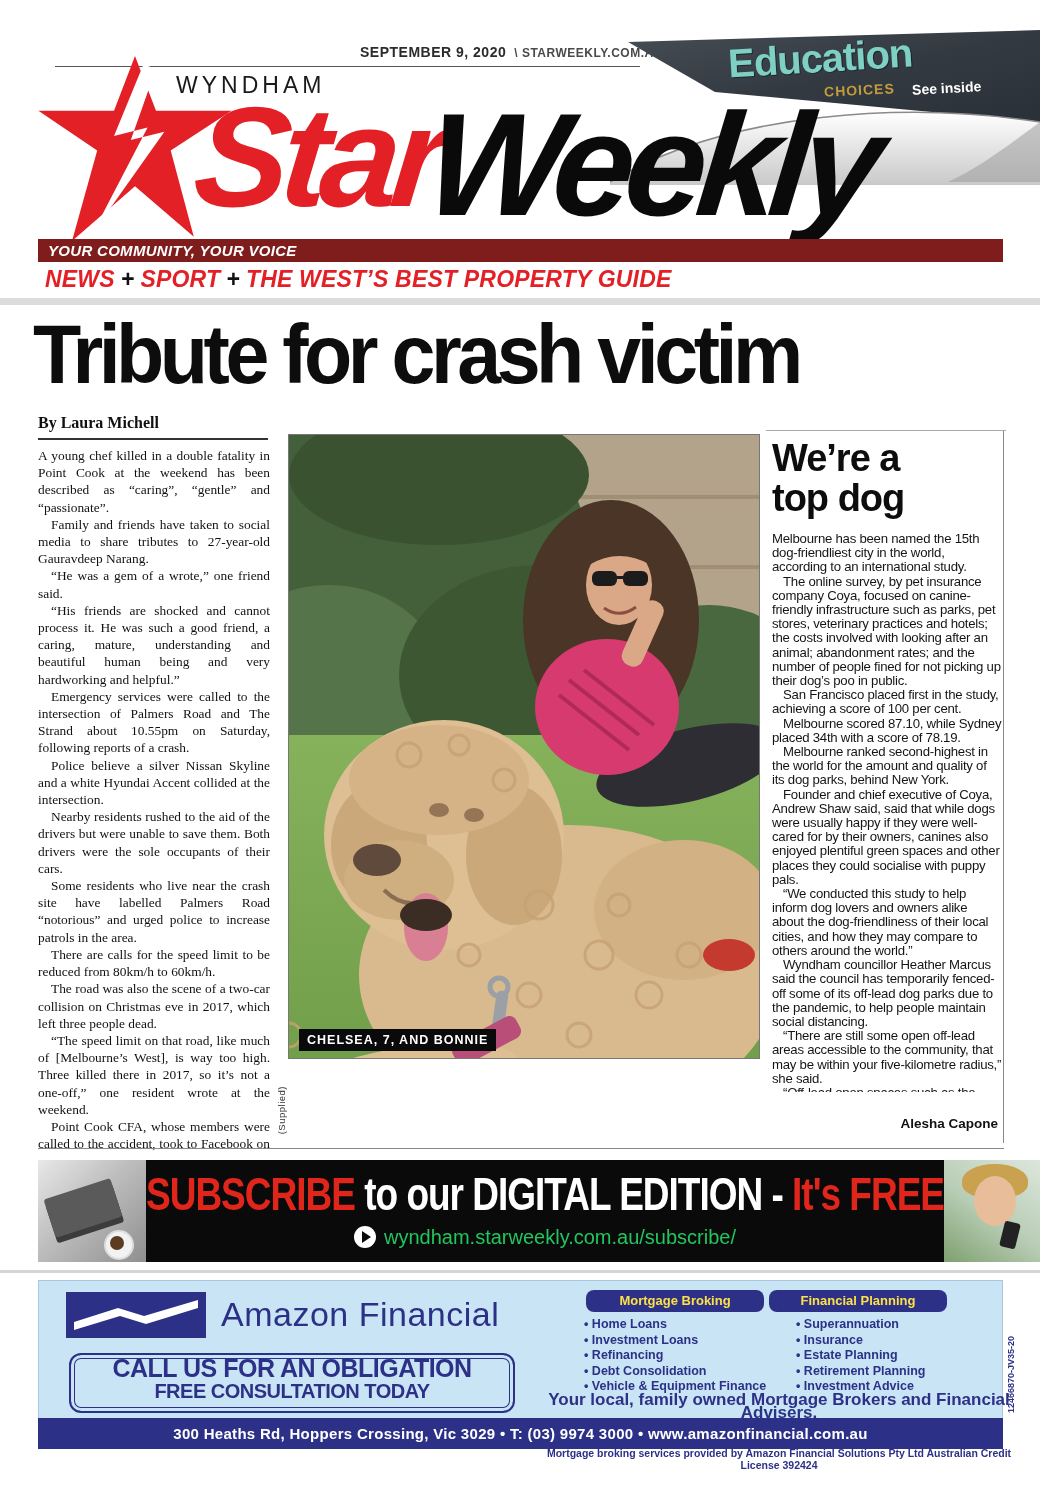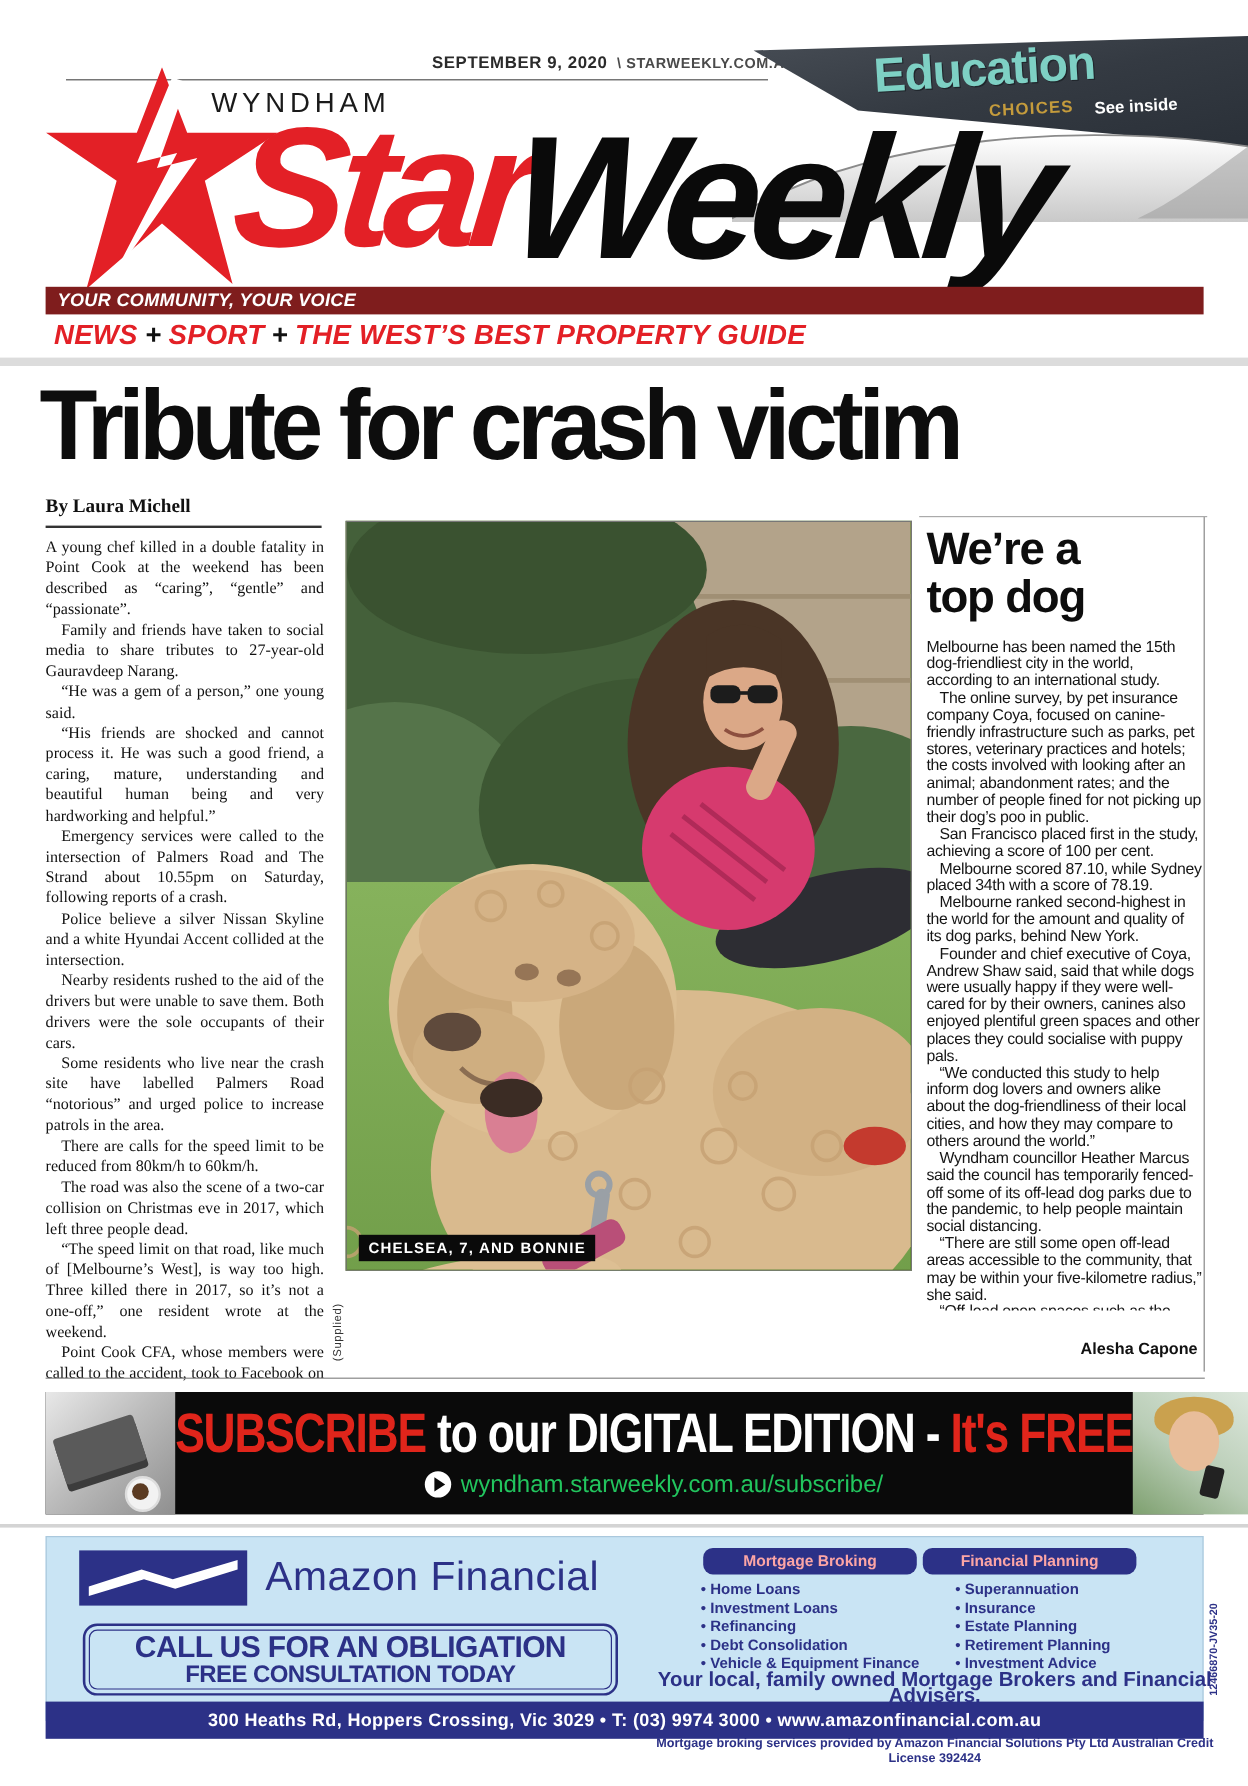--- a/index.html
+++ b/index.html
@@ -44,21 +44,21 @@
 
   
   .byline{top:414px;left:38px;width:230px;font-family:"Liberation Serif",serif;font-size:16px;font-weight:bold;
     border-bottom:2px solid #333;padding-bottom:6px;}
   .leftcol{top:447px;left:38px;width:232px;height:705px;overflow:hidden;
     font-family:"Liberation Serif",serif;font-size:13.4px;line-height:17.2px;text-align:justify;color:#111;}
   .leftcol p{margin:0;}
   .leftcol p + p{text-indent:13px;}
 
   
-  .photo{top:434px;left:288px;width:472px;height:625px;border:1px solid #777;box-sizing:border-box;overflow:hidden;background:#4d7c0f;}
+  .photo{top:434px;left:288px;width:472px;height:625px;border:1px solid #777;box-sizing:border-box;overflow:hidden;background:#a16207;}
   .caption{position:absolute;left:10px;bottom:7px;background:#0a0a0a;color:#fff;font-size:12.5px;font-weight:bold;
     letter-spacing:1px;padding:4px 8px;}
   .credit{top:1086px;left:276px;width:12px;font-size:9.5px;color:#333;
     writing-mode:vertical-rl;transform:rotate(180deg);letter-spacing:.5px;}
 
   
   .rightcol{top:434px;left:772px;width:230px;height:703px;}
   .rightcol .frame-top{position:absolute;top:-4px;left:-6px;width:240px;height:1px;background:#aaa;}
   .frame-right{top:430px;left:1003px;width:1px;height:713px;background:#888;}
   .frame-bottom{top:1148px;left:38px;width:966px;height:1px;background:#888;}
@@ -87,24 +87,24 @@
   .hairw{position:absolute;left:18px;top:4px;width:66px;height:34px;border-radius:50% 50% 40% 40%;background:#caa14e;}
   .phone{position:absolute;left:58px;top:62px;width:16px;height:26px;background:#222;border-radius:3px;transform:rotate(14deg);}
 
   .mid-rule{top:1270px;left:0;width:1040px;height:3px;background:#d4d4d4;}
 
   
   .ad{top:1280px;left:38px;width:965px;height:154px;background:#c9e4f4;border:1px solid #aac8dd;box-sizing:border-box;}
   .ad-logo{position:absolute;left:27px;top:11px;width:140px;height:46px;background:#2c3187;}
   .ad-brand{position:absolute;left:182px;top:14px;font-size:34px;color:#2c3187;letter-spacing:.5px;}
   .cta-box{position:absolute;left:30px;top:72px;width:442px;height:56px;border:2px solid #2c3187;border-radius:12px;
-    box-shadow:inset 0 0 0 3px #c9e4f4, inset 0 0 0 4px #2c3187;display:flex;flex-direction:column;align-items:center;justify-content:center;}
+    box-shadow:inset 0 0 0 3px #c9e4f4, inset 0 0 0 4px #2c3187;display:flex;flex-direction:column;align-items:center;justify-content:flex-start;}
   .cta1{font-size:25px;font-weight:bold;color:#2c3187;letter-spacing:-.5px;line-height:26px;}
   .cta2{font-size:20px;font-weight:bold;color:#2c3187;letter-spacing:-.5px;line-height:21px;}
-  .pill{position:absolute;top:9px;width:178px;height:22px;background:#2c3187;border-radius:8px;color:#fca5a5;
+  .pill{position:absolute;top:9px;width:178px;height:22px;background:#2c3187;border-radius:8px;color:#fde047;
     font-size:13px;font-weight:bold;text-align:center;line-height:22px;}
   .pill.p1{left:547px;}
   .pill.p2{left:730px;}
   .adlist{position:absolute;top:36px;width:200px;margin:0;padding:0;list-style:none;color:#2c3187;font-size:12.5px;font-weight:bold;line-height:15.5px;}
   .adlist.l1{left:545px;}
   .adlist.l2{left:757px;}
   .adlist li:before{content:"• ";}
   .fine{position:absolute;left:500px;top:116px;width:480px;text-align:center;color:#2c3187;}
   .fine .f1{font-size:17px;font-weight:bold;line-height:13px;}
   .fine .f2{font-size:10.5px;font-weight:bold;line-height:11.5px;margin-top:3px;}
@@ -162,21 +162,21 @@
   <span class="red">NEWS</span><span class="plus">+</span><span class="red">SPORT</span><span class="plus">+</span><span class="red">THE WEST’S BEST PROPERTY GUIDE</span>
 </div>
 <div class="abs divider"></div>
 
 <div class="abs headline">Tribute for crash victim</div>
 
 <div class="abs byline">By Laura Michell</div>
 <div class="abs leftcol">
   <p>A young chef killed in a double fatality in Point Cook at the weekend has been described as “caring”, “gentle” and “passionate”.</p>
   <p>Family and friends have taken to social media to share tributes to 27-year-old Gauravdeep Narang.</p>
-  <p>“He was a gem of a person,” one young said.</p>
+  <p>“He was a gem of a wrote,” one friend said.</p>
   <p>“His friends are shocked and cannot process it. He was such a good friend, a caring, mature, understanding and beautiful human being and very hardworking and helpful.”</p>
   <p>Emergency services were called to the intersection of Palmers Road and The Strand about 10.55pm on Saturday, following reports of a crash.</p>
   <p>Police believe a silver Nissan Skyline and a white Hyundai Accent collided at the intersection.</p>
   <p>Nearby residents rushed to the aid of the drivers but were unable to save them. Both drivers were the sole occupants of their cars.</p>
   <p>Some residents who live near the crash site have labelled Palmers Road “notorious” and urged police to increase patrols in the area.</p>
   <p>There are calls for the speed limit to be reduced from 80km/h to 60km/h.</p>
   <p>The road was also the scene of a two-car collision on Christmas eve in 2017, which left three people dead.</p>
   <p>“The speed limit on that road, like much of [Melbourne’s West], is way too high. Three killed there in 2017, so it’s not a one-off,” one resident wrote at the weekend.</p>
   <p>Point Cook CFA, whose members were called to the accident, took to Facebook on Sunday to urge drivers to take care on the roads.</p>
 

